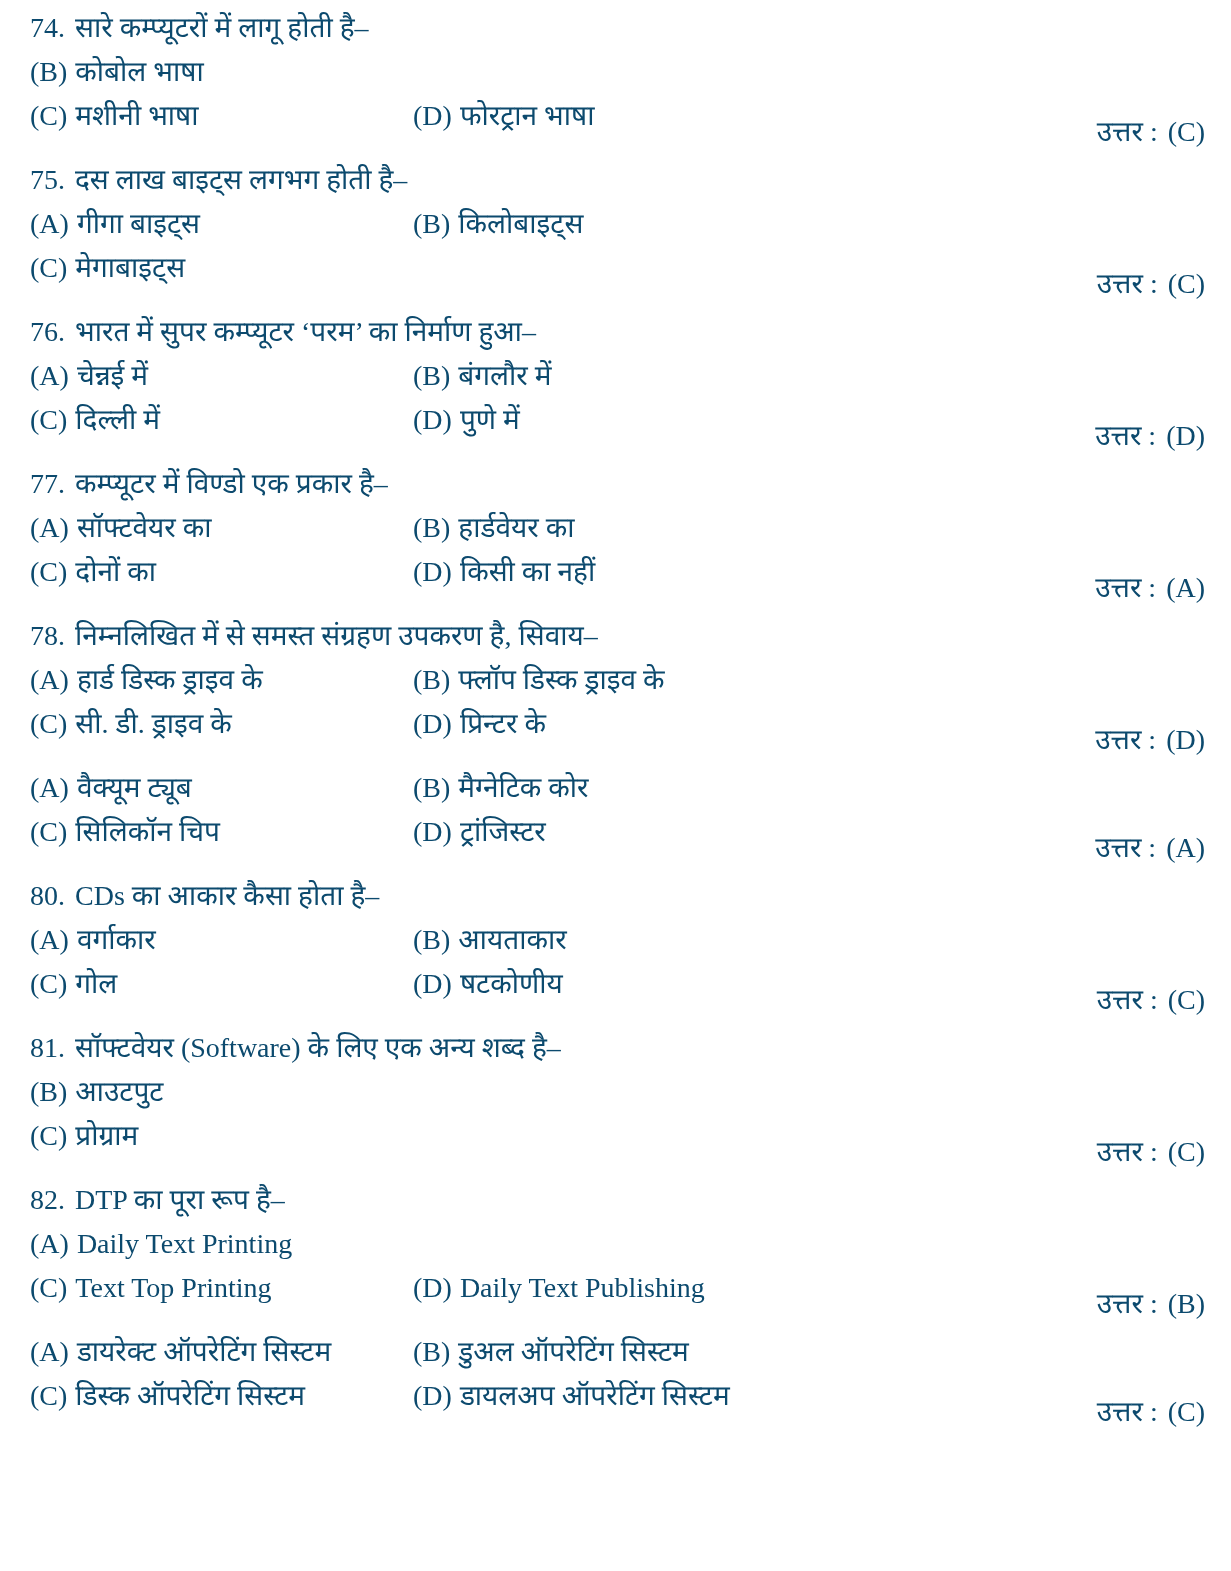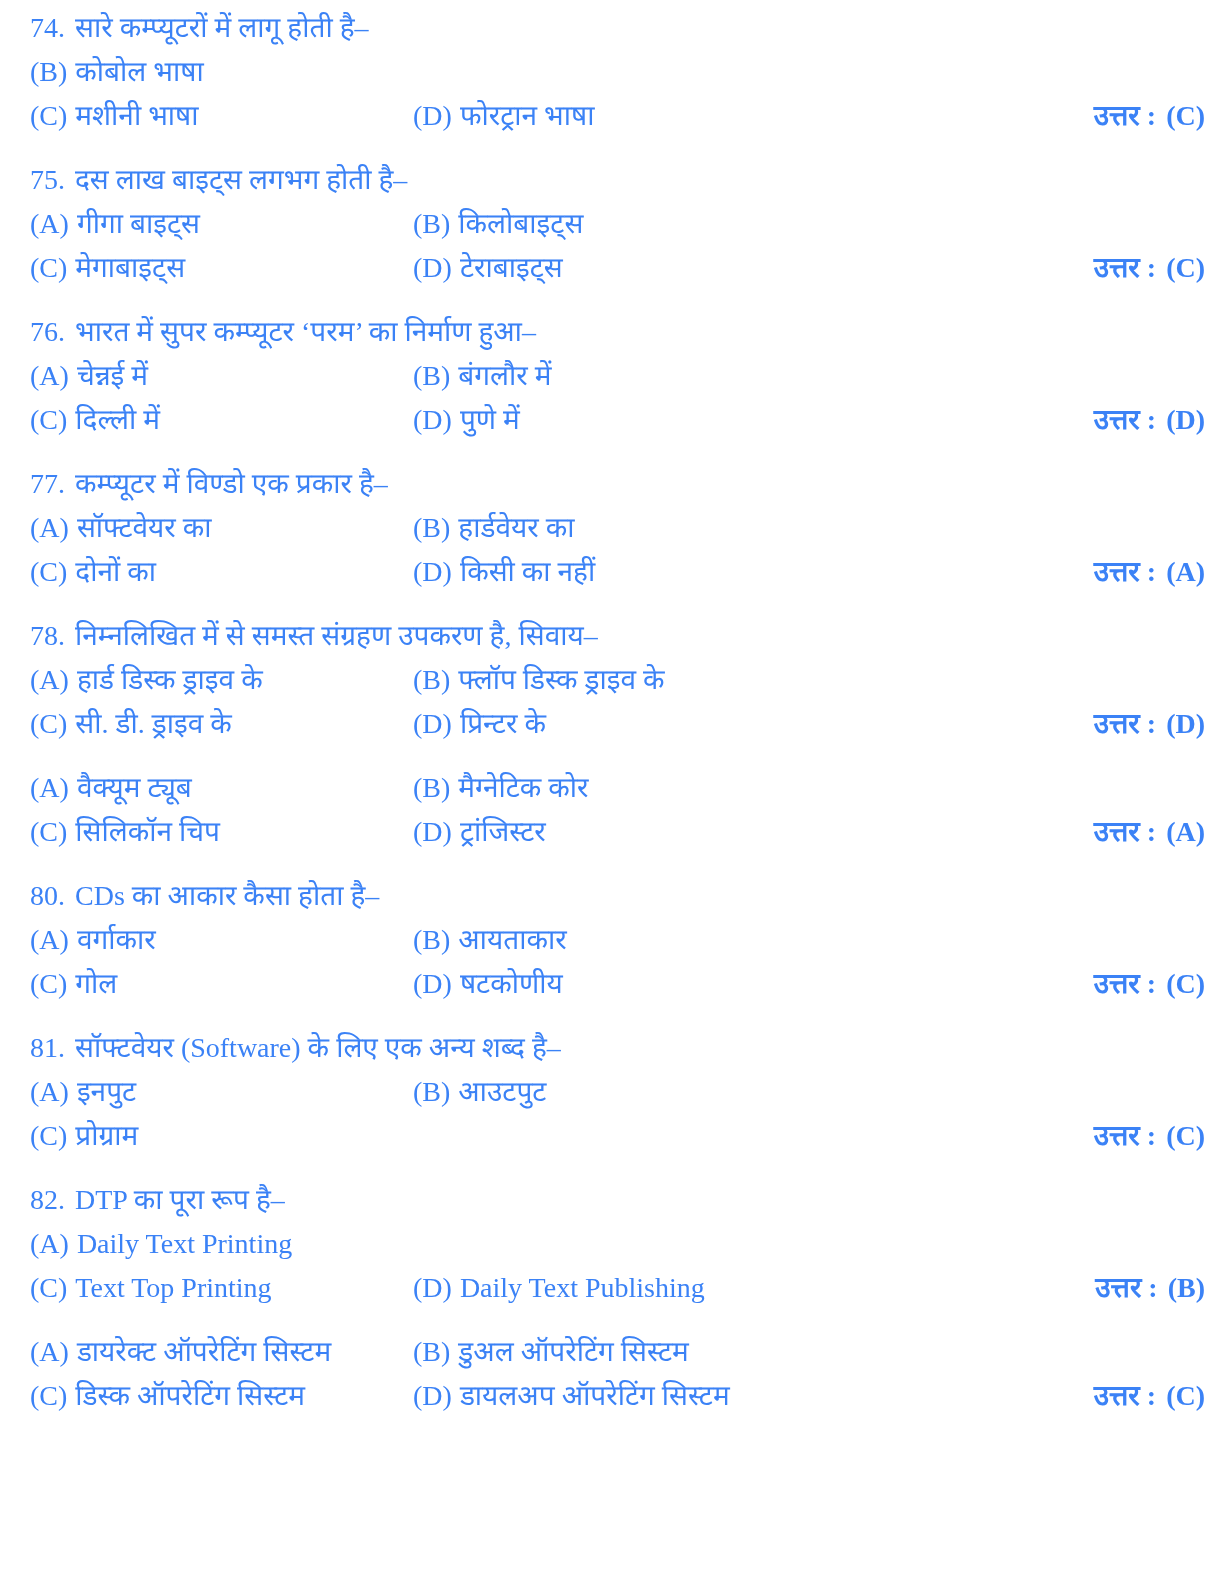--- a/index.html
+++ b/index.html
@@ -1,37 +1,37 @@
 <!DOCTYPE html>
 <html lang="hi"><head>
 <meta charset="utf-8">
 <style>
   * { margin: 0; padding: 0; box-sizing: border-box; }
   html, body { background: #ffffff; }
   .page {
     width: 1231px;
     height: 1571px;
     background: #ffffff;
-    color: #3b82f6;
+    color: #0c4a6e;
     font-family: "Liberation Serif", "DejaVu Serif", serif;
     font-size: 28px;
     padding: 6px 26px 0 30px;
     overflow: hidden;
   }
   .qblock { margin-bottom: 20px; }
   .qline { height: 44px; line-height: 44px; white-space: nowrap; }
   .qnum { padding-right: 10px; }
   .orow { display: flex; height: 44px; line-height: 44px; position: relative; }
   .ocell { width: 383px; white-space: nowrap; }
   .ocell.grow { flex: 1; width: auto; }
   .omark { padding-right: 8px; }
   .ans {
     position: absolute;
-    right: 0; top: 0;
-    font-weight: bold;
+    right: 0; top: 16px;
+    font-weight: normal;
     white-space: nowrap;
   }
   .anslabel { padding-right: 10px; }
 </style>
 </head>
 <body>
 
 <div class="page">
 
   <section class="qblock">
@@ -65,23 +65,20 @@
         <span class="omark">(A)</span><span class="otext">गीगा बाइट्स</span>
       </div>
       <div class="ocell grow">
         <span class="omark">(B)</span><span class="otext">किलोबाइट्स</span>
       </div>
     </div>
     <div class="orow">
       <div class="ocell">
         <span class="omark">(C)</span><span class="otext">मेगाबाइट्स</span>
       </div>
-      <div class="ocell grow">
-        <span class="omark">(D)</span><span class="otext">टेराबाइट्स</span>
-      </div>
       <div class="ans">
         <span class="anslabel">उत्तर :</span><span class="ansval">(C)</span>
       </div>
     </div>
   </section>
 
   <section class="qblock">
     <div class="qline">
       <span class="qnum">76.</span><span class="qtext">भारत में सुपर कम्प्यूटर ‘परम’ का निर्माण हुआ–</span>
     </div>
@@ -201,23 +198,20 @@
         <span class="anslabel">उत्तर :</span><span class="ansval">(C)</span>
       </div>
     </div>
   </section>
 
   <section class="qblock">
     <div class="qline">
       <span class="qnum">81.</span><span class="qtext">सॉफ्टवेयर (Software) के लिए एक अन्य शब्द है–</span>
     </div>
     <div class="orow">
-      <div class="ocell">
-        <span class="omark">(A)</span><span class="otext">इनपुट</span>
-      </div>
       <div class="ocell grow">
         <span class="omark">(B)</span><span class="otext">आउटपुट</span>
       </div>
     </div>
     <div class="orow">
       <div class="ocell">
         <span class="omark">(C)</span><span class="otext">प्रोग्राम</span>
       </div>
       <div class="ans">
         <span class="anslabel">उत्तर :</span><span class="ansval">(C)</span>

